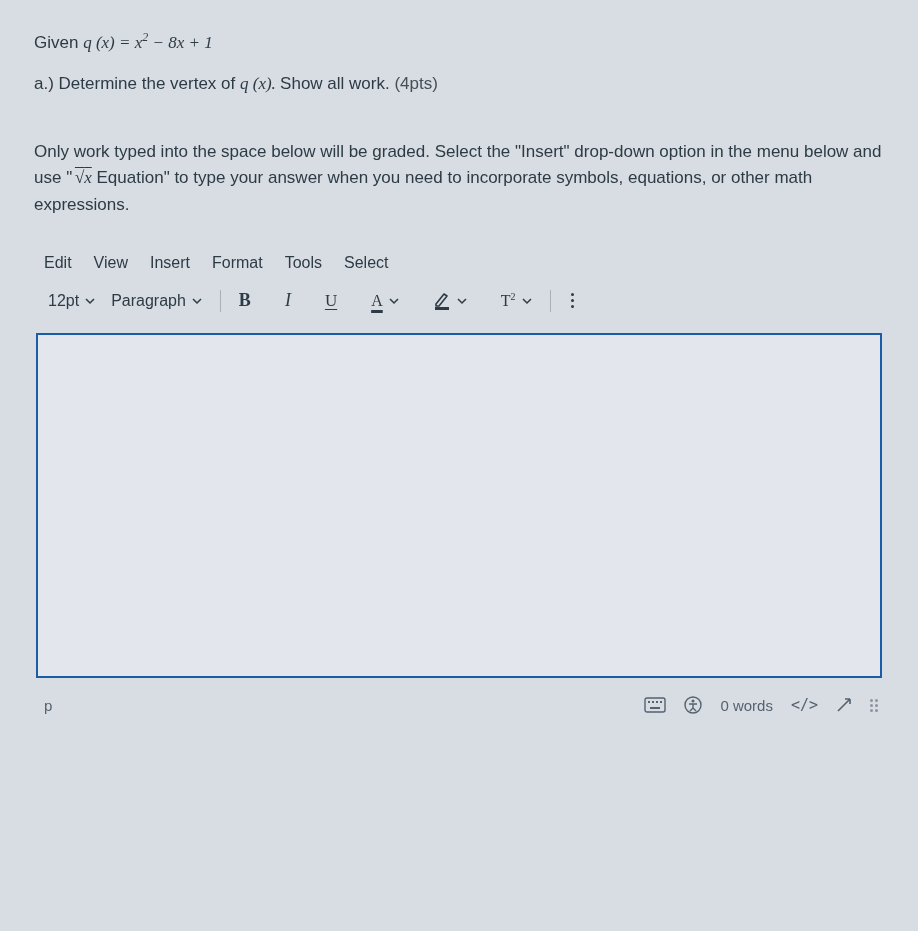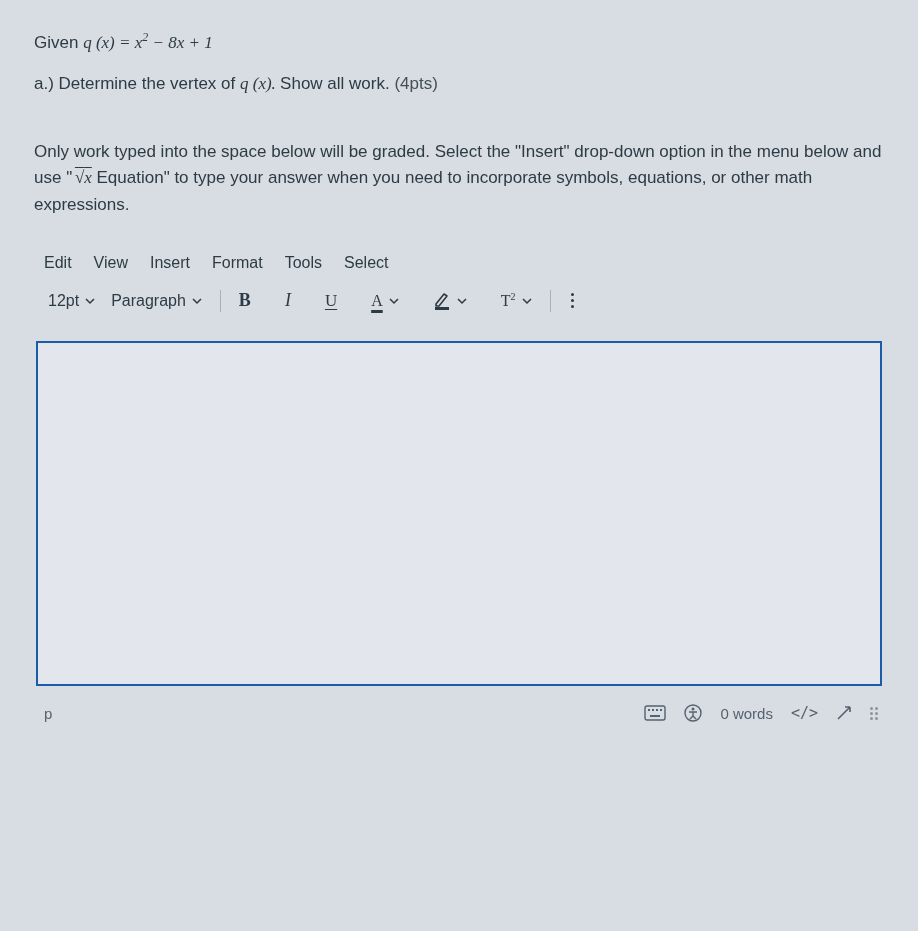--- a/index.html
+++ b/index.html
@@ -36,21 +36,21 @@
       gap: 22px;
       padding: 0 10px 12px 10px;
       font-size: 16px;
       color: #2d3b45;
     }
     .menu-item { cursor: pointer; text-align: right; }
     .toolbar {
       display: flex;
       align-items: center;
       gap: 8px;
-      padding: 4px 10px 28px 10px;
+      padding: 4px 10px 20px 10px;
       font-size: 16px;
       color: #2d3b45;
     }
     .tb-item {
       display: inline-flex;
       align-items: center;
       cursor: pointer;
       padding: 2px 4px;
     }
     .chev {

